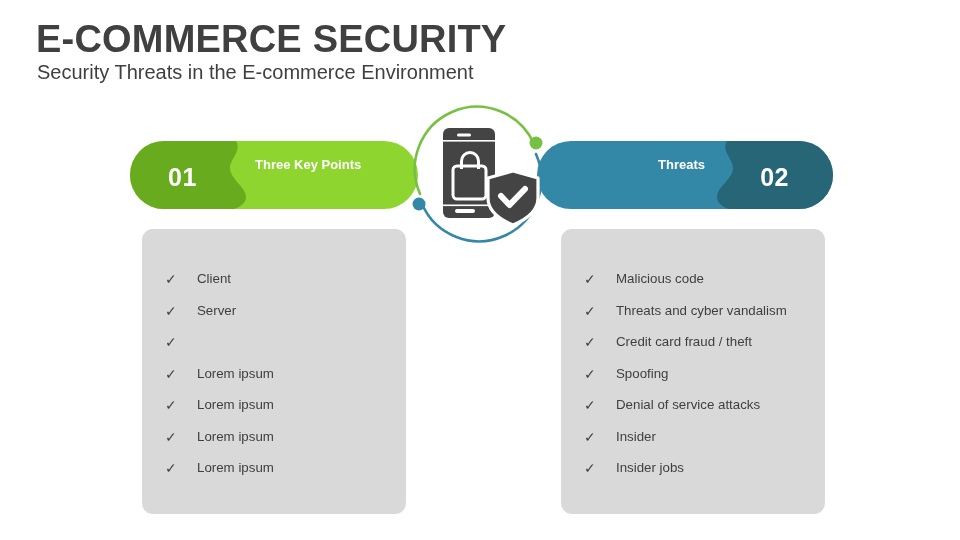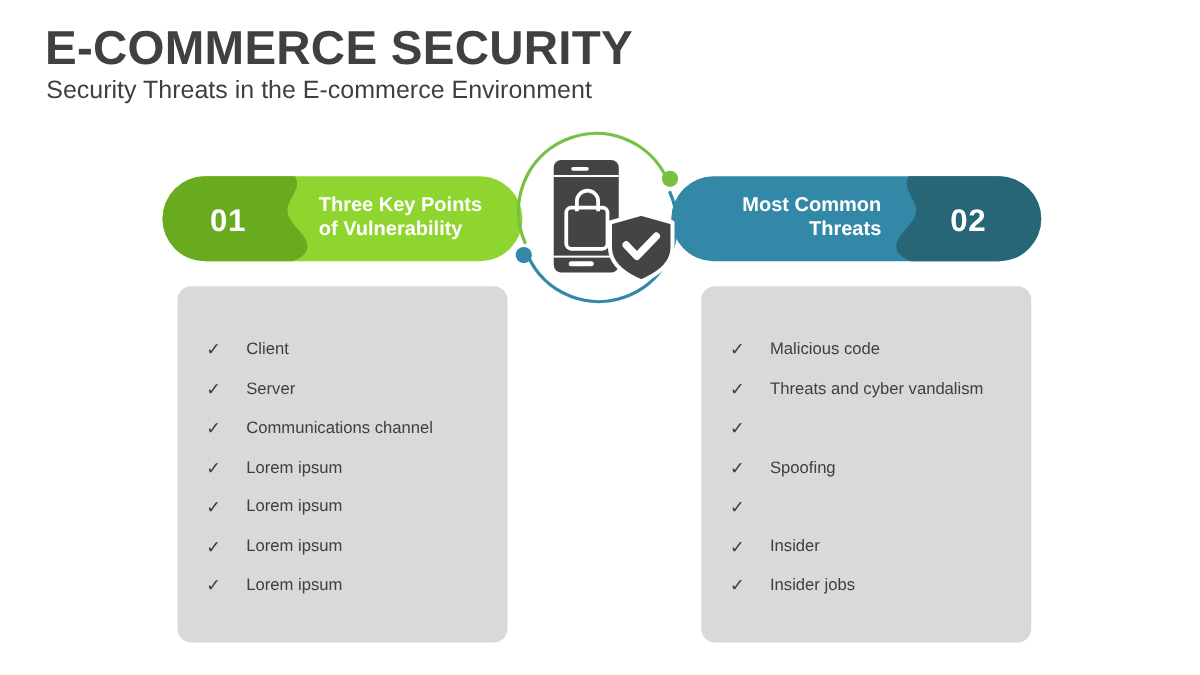--- a/index.html
+++ b/index.html
@@ -48,21 +48,21 @@
   .badge-num {
     position: absolute;
     color: #ffffff;
     font-size: 25px;
     font-weight: bold;
     letter-spacing: 0.5px;
   }
   .badge-label {
     position: absolute;
     color: #ffffff;
-    font-size: 16px;
+    font-size: 13px;
     font-weight: bold;
     line-height: 19px;
   }
 
   
   #badge-left { left: 130px; width: 288px; }
   #badge-left .badge-num { left: 38px; top: 22px; }
   #badge-left .badge-label { left: 125px; top: 14px; text-align: left; width: 160px; }
 
   
@@ -130,38 +130,36 @@
 
     <path d="M34 0 H106
              C 112 10, 100 18, 100 27
              C 100 38, 116 46, 116 56
              C 116 62, 110 66, 104 68
              H34 A34 34 0 0 1 34 0 Z" fill="#69ab1f"></path>
   </svg>
   <div class="badge-num">01</div>
   <div class="badge-label">
     <div>Three Key Points</div>
-    <div>of Vulnerability</div>
   </div>
 </div>
 
 <div class="badge" id="badge-right">
   <svg width="296" height="68" viewBox="0 0 296 68">
 
     <path d="M34 0 H262 A34 34 0 0 1 262 68 H34 A34 34 0 0 1 34 0 Z" fill="#3288a6"></path>
 
     <path d="M262 0 H190
              C 184 10, 196 18, 196 27
              C 196 38, 180 46, 180 56
              C 180 62, 186 66, 192 68
              H262 A34 34 0 0 0 262 0 Z" fill="#266677"></path>
   </svg>
   <div class="badge-num">02</div>
   <div class="badge-label">
-    <div>Most Common</div>
     <div>Threats</div>
   </div>
 </div>
 
 <div id="center-emblem">
   <svg width="140" height="142" viewBox="0 0 140 142">
 
     <path d="M12 88 A58 58 0 0 1 126 38" fill="none" stroke="#76c043" stroke-width="2.6" stroke-linecap="round"></path>
 
     <path d="M14 98 A58 58 0 0 0 128 48" fill="none" stroke="#3288a6" stroke-width="2.6" stroke-linecap="round"></path>
@@ -195,21 +193,20 @@
       <div class="list-item">
         <span class="check">✓</span>
         <span class="item-text">Client</span>
       </div>
       <div class="list-item">
         <span class="check">✓</span>
         <span class="item-text">Server</span>
       </div>
       <div class="list-item">
         <span class="check">✓</span>
-        <span class="item-text">Communications channel</span>
       </div>
       <div class="list-item">
         <span class="check">✓</span>
         <span class="item-text">Lorem ipsum</span>
       </div>
       <div class="list-item">
         <span class="check">✓</span>
         <span class="item-text">Lorem ipsum</span>
       </div>
       <div class="list-item">
@@ -228,27 +225,29 @@
       <div class="list-item">
         <span class="check">✓</span>
         <span class="item-text">Malicious code</span>
       </div>
       <div class="list-item">
         <span class="check">✓</span>
         <span class="item-text">Threats and cyber vandalism</span>
       </div>
       <div class="list-item">
         <span class="check">✓</span>
+        <span class="item-text">Credit card fraud / theft</span>
       </div>
       <div class="list-item">
         <span class="check">✓</span>
         <span class="item-text">Spoofing</span>
       </div>
       <div class="list-item">
         <span class="check">✓</span>
+        <span class="item-text">Denial of service attacks</span>
       </div>
       <div class="list-item">
         <span class="check">✓</span>
         <span class="item-text">Insider</span>
       </div>
       <div class="list-item">
         <span class="check">✓</span>
         <span class="item-text">Insider jobs</span>
       </div>
     </div>

